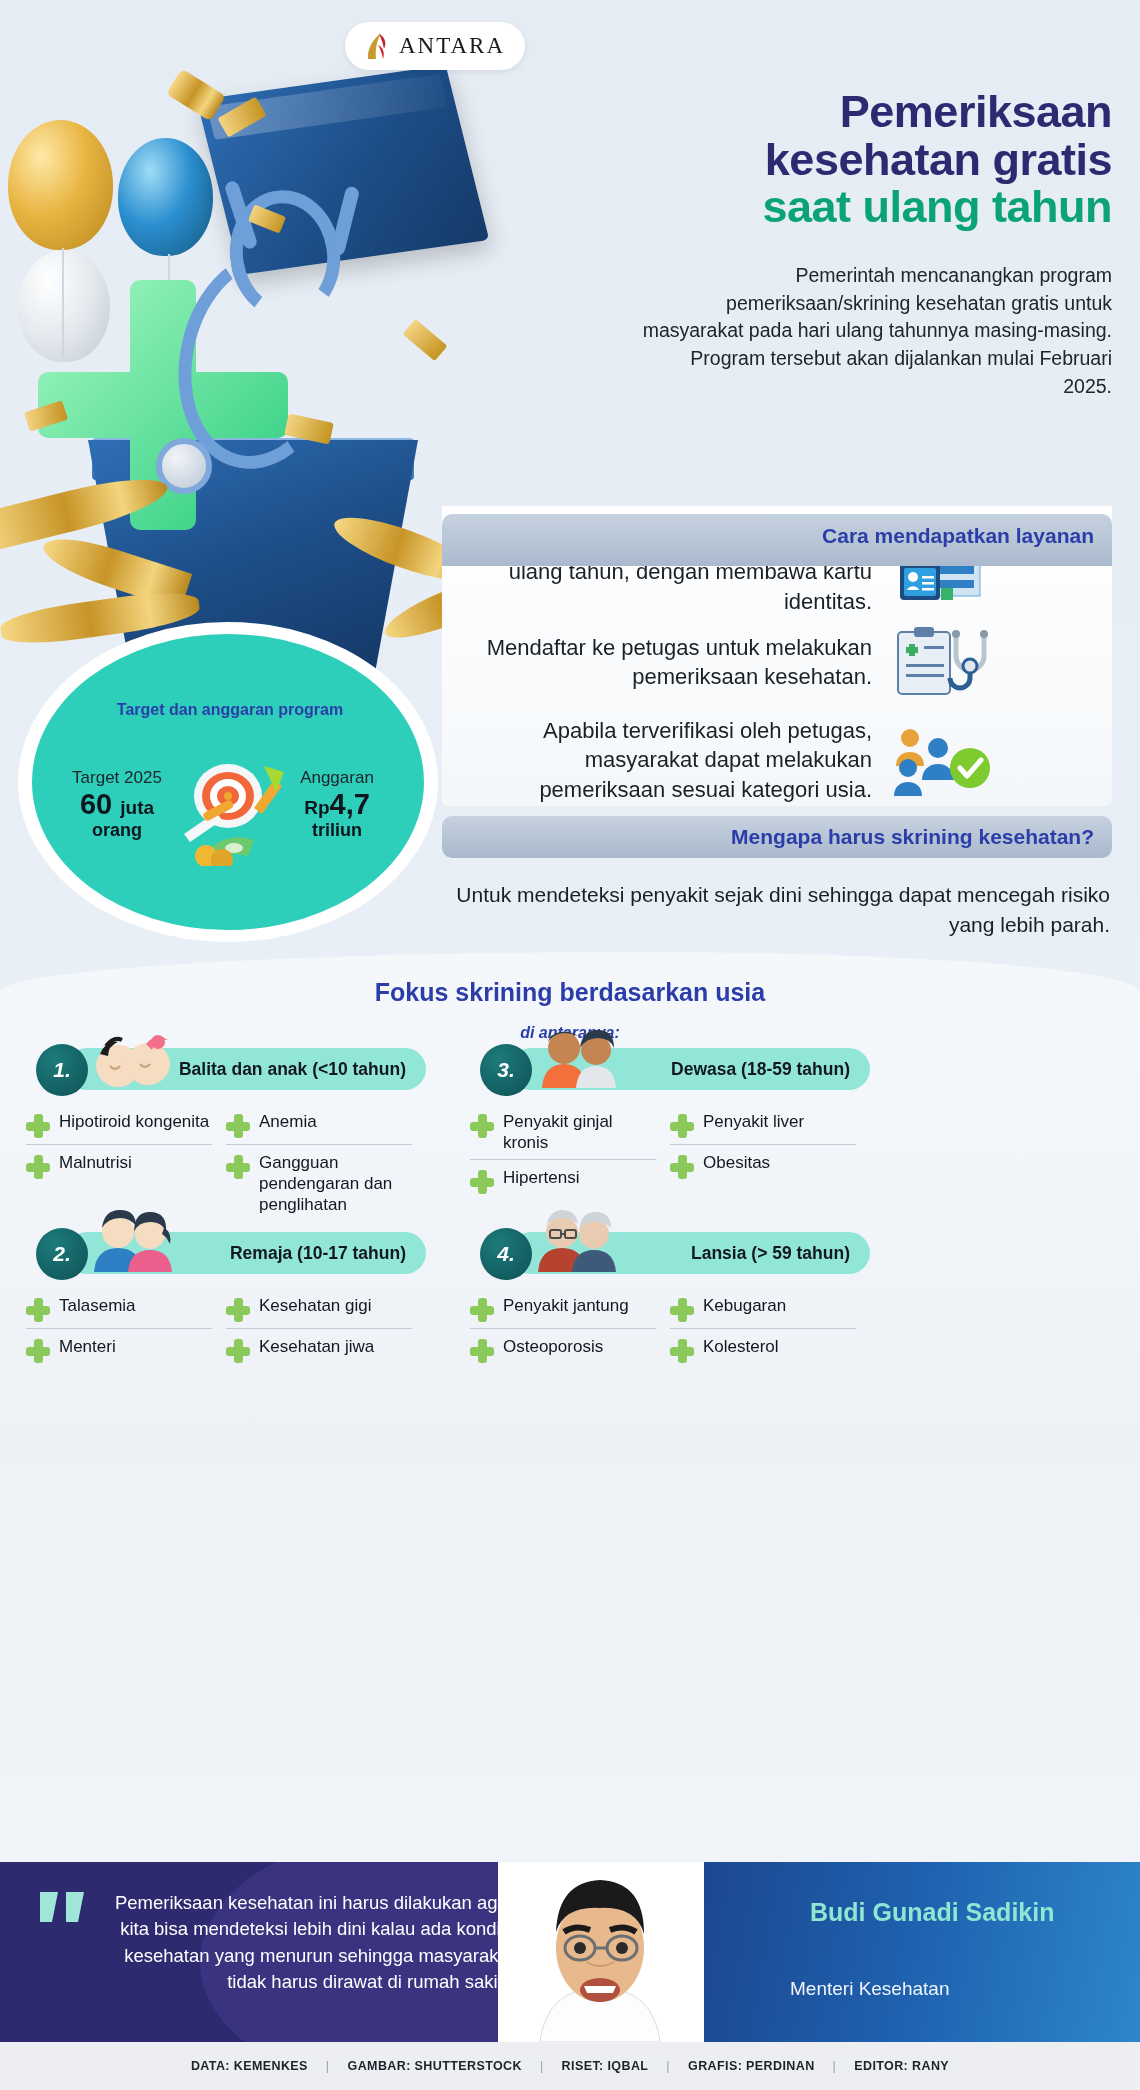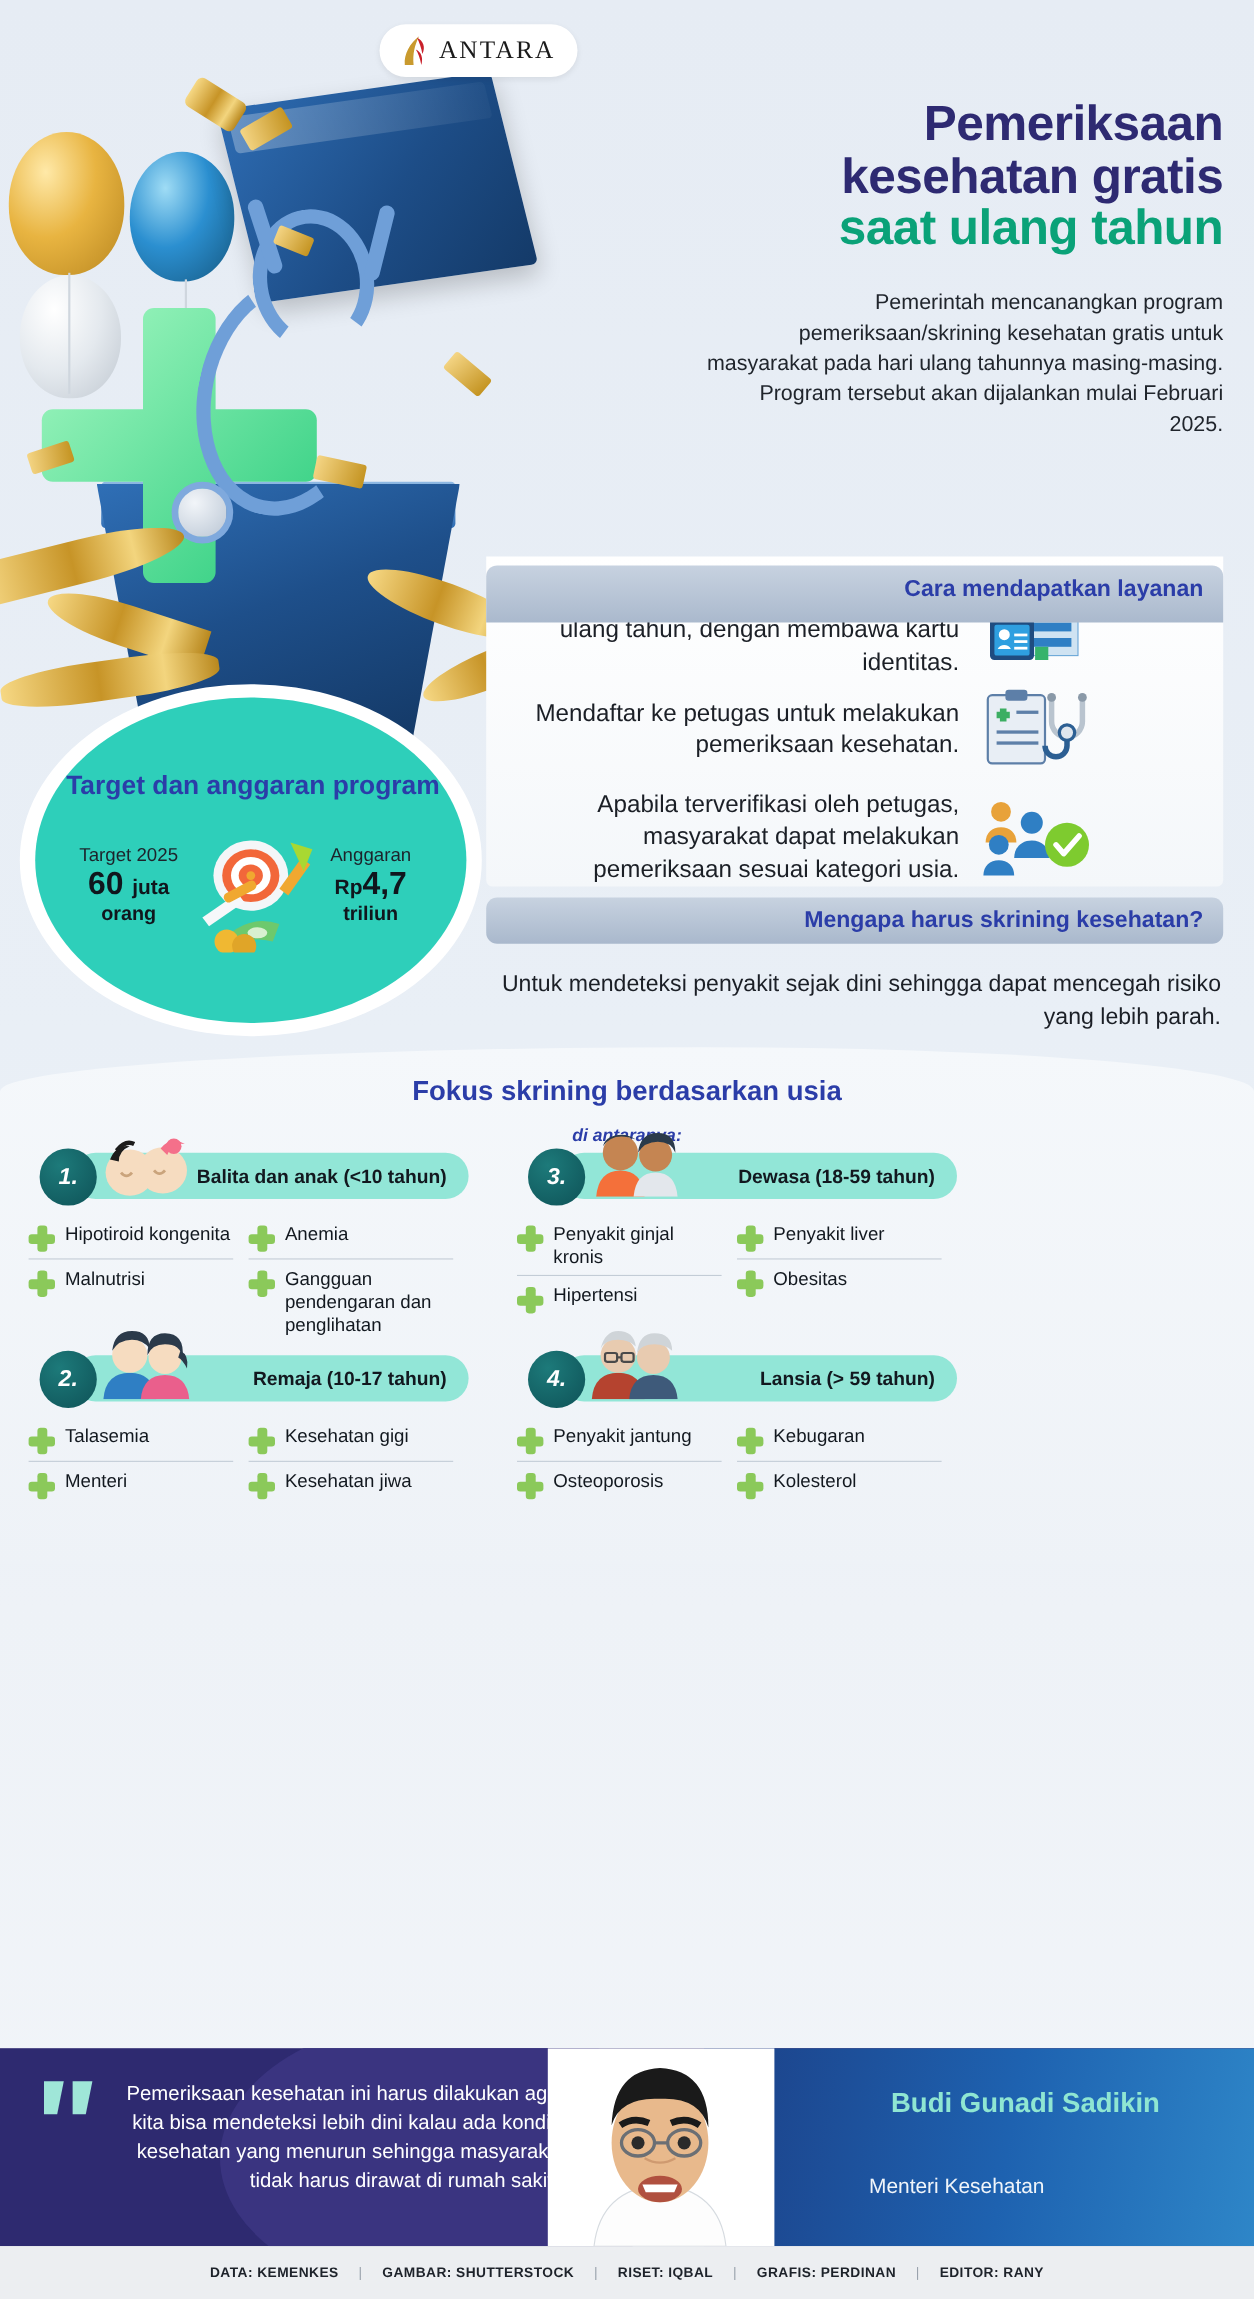--- a/index.html
+++ b/index.html
@@ -97,21 +97,21 @@
   .band2 .band-t{ position:absolute; right:18px; top:9px; font-size:21px; font-weight:bold; color:#2b3da8;}
   .why-text{ position:absolute; right:30px; top:880px; width:660px; text-align:right;
      font-size:21px; line-height:1.42; color:#1b1f26; z-index:25;}
 
   
   .circle-white{ position:absolute; left:18px; top:622px; width:420px; height:320px;
      background:#fff; border-radius:50%; z-index:10;}
   .circle{ position:absolute; left:32px; top:634px; width:392px; height:296px;
      background:#2ecfba; border-radius:50%; z-index:11;}
   .circle-title{ position:absolute; left:40px; top:700px; width:380px; text-align:center;
-     font-size:24px; font-weight:bold; color:#2b3da8; line-height:1.28; z-index:14;}
+     font-size:16px; font-weight:bold; color:#2b3da8; line-height:1.28; z-index:14;}
   .tg-left{ position:absolute; left:52px; top:768px; width:130px; text-align:center; z-index:14;}
   .tg-right{ position:absolute; left:272px; top:768px; width:130px; text-align:center; z-index:14;}
   .tg-lbl{ font-size:17px; color:#1d232b;}
   .tg-big{ font-size:29px; font-weight:bold; color:#10161d; line-height:1.12;}
   .tg-big small{ font-size:19px; font-weight:bold;}
   .tg-unit{ font-size:18px; font-weight:bold; color:#10161d;}
   .target-art{ position:absolute; left:172px; top:756px; width:116px; height:110px; z-index:13;}
 
   
   .wave{ position:absolute; left:0; top:952px; width:1140px; height:470px;

